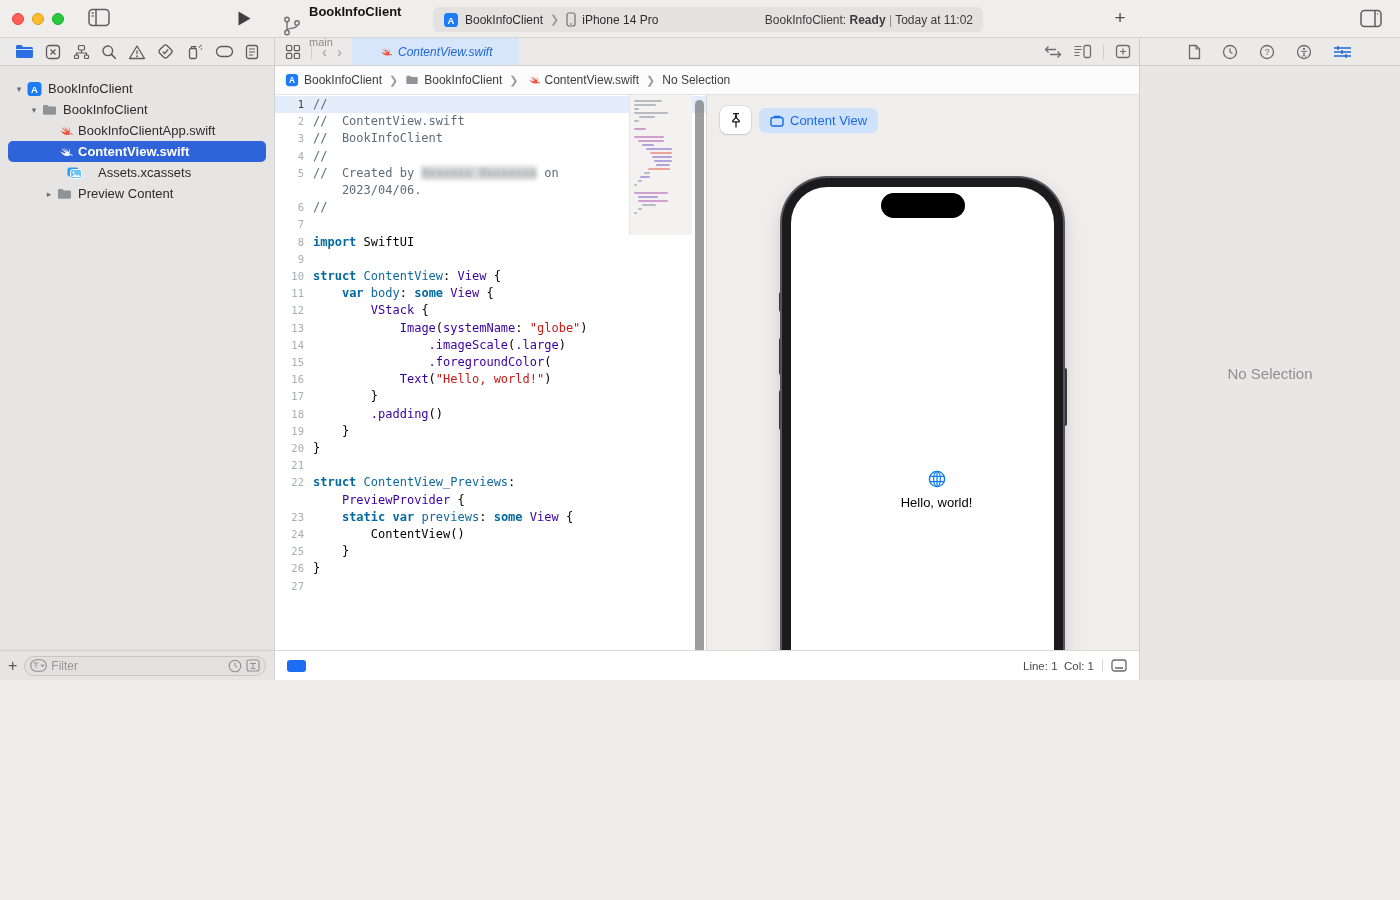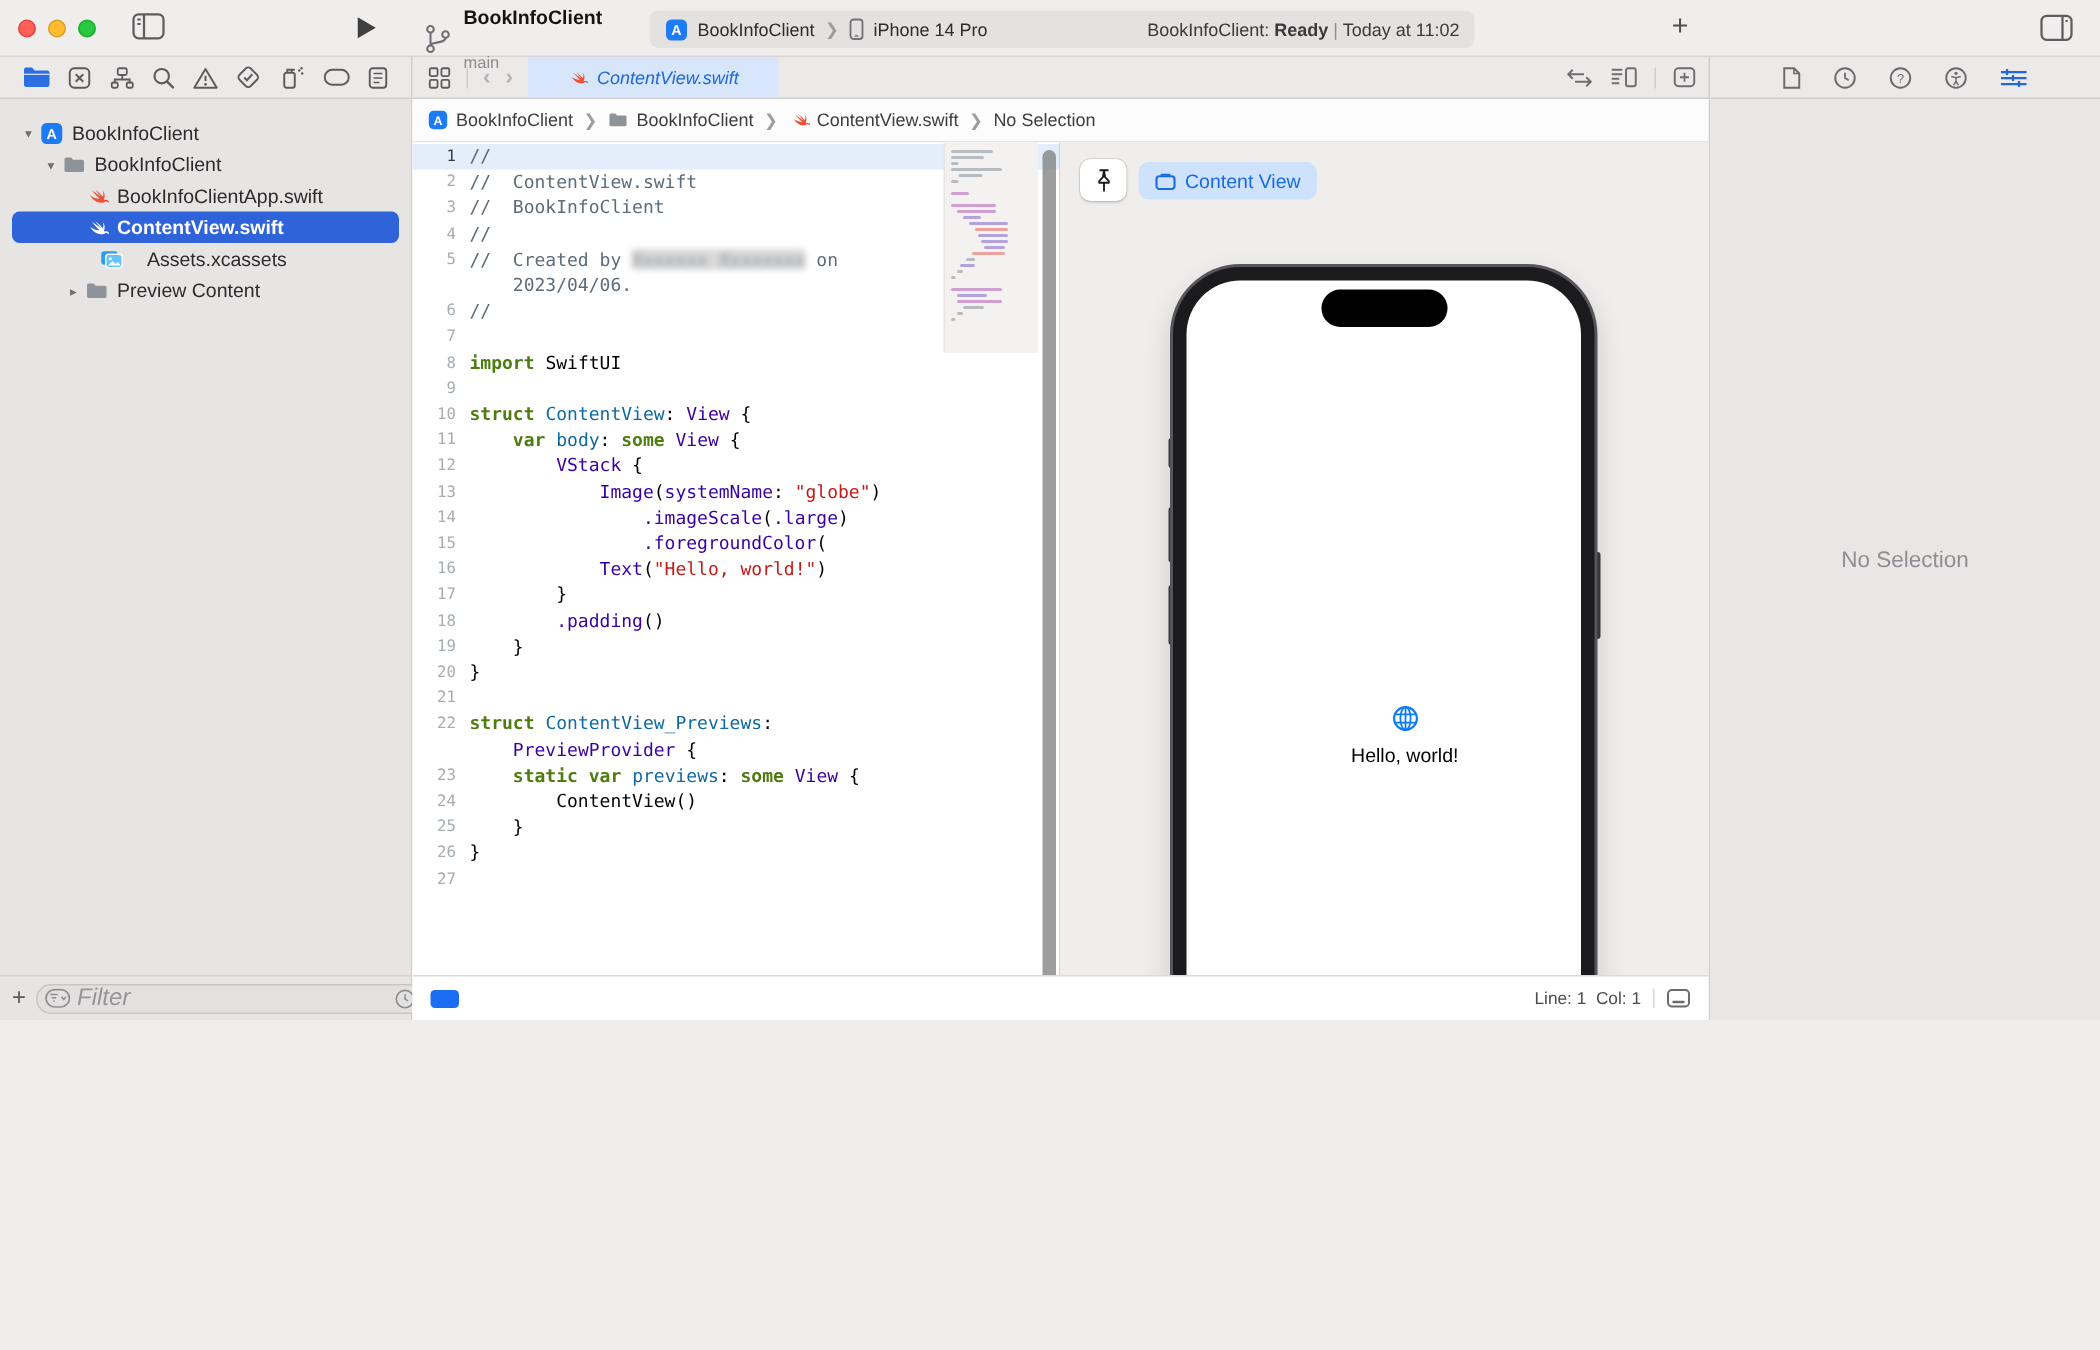--- a/index.html
+++ b/index.html
@@ -39,38 +39,38 @@
   .main { flex:1; display:flex; min-height:0; }
   .sidebar { width:275px; background:#e7e5e4; border-right:1px solid #d2d0cf; display:flex; flex-direction:column; }
   .tree { flex:1; padding-top:12px; }
   .tree-row { height:21px; display:flex; align-items:center; margin:0 8px; border-radius:5px; font-size:13px; color:#2b2b2d; white-space:nowrap; }
   .tree-row .disc { width:14px; font-size:9px; color:#6e6e73; text-align:center; flex:0 0 auto; }
   .tree-row .ticon { width:17px; height:16px; margin-right:5px; flex:0 0 auto; }
   .tree-row.sel { background:#2e63d9; color:#fff; font-weight:bold; }
   .sidebar-filter { height:30px; border-top:1px solid #d3d1d0; display:flex; align-items:center; padding:0 8px; gap:7px; flex:0 0 auto; }
   .filter-plus { color:#58585b; font-size:16px; font-weight:300; }
   .filter-field { flex:1; height:20px; border:1px solid #c8c6c5; border-radius:10px; background:#e3e1e0; display:flex; align-items:center; padding:0 5px; gap:4px; color:#8e8e92; }
-  .filter-field input { flex:1; border:none; background:transparent; outline:none; font-size:16px; color:#3c3c3e; min-width:0;font-style:italic; }
+  .filter-field input { flex:1; border:none; background:transparent; outline:none; font-size:12px; color:#3c3c3e; min-width:0; }
   .filter-field input::placeholder { color:#96969a; }
 
   .center { width:865px; display:flex; flex-direction:column; border-right:1px solid #d2d0cf; background:#fff; }
   .jumpbar { height:29px; background:#fcfcfc; border-bottom:1px solid #e4e3e2; display:flex; align-items:center; padding:0 10px; font-size:12px; color:#3d3d3f; flex:0 0 auto; }
   .jumpbar .bc-item { display:flex; align-items:center; gap:5px; }
   .jumpbar .bicon { width:14px; height:14px; }
   .content { flex:1; display:flex; min-height:0; position:relative; }
 
   
   .code-pane { width:432px; position:relative; border-right:1px solid #d8d6d5; overflow:hidden; background:#fff; }
   .code-scroll { position:absolute; inset:0; padding-top:1px; font-family:"DejaVu Sans Mono", monospace; font-size:12px; line-height:17.2px; }
   .code-line { display:flex; white-space:pre; }
   .code-line.hl { background:#e4eefb; }
   .code-line .ln { width:38px; text-align:right; padding-right:9px; color:#a6adb3; font-size:10.5px; flex:0 0 auto; }
   .code-line.hl .ln { color:#3c3c3e; }
   .code-line .ctext { flex:1; }
-  .tok-c{color:#5d6c79;} .tok-k{color:#4d7c0f;font-weight:bold;} .tok-t{color:#3900a0;margin-top:44px;} .tok-d{color:#0f68a0;} .tok-s{color:#c41a16;} .tok-p{color:#000;}
+  .tok-c{color:#5d6c79;} .tok-k{color:#0369a1;font-weight:bold;} .tok-t{color:#3900a0;margin-top:44px;} .tok-d{color:#0f68a0;} .tok-s{color:#c41a16;} .tok-p{color:#000;}
   .tok-b{color:#8a8f94; filter:blur(2.2px); background:#d9d9d9; border-radius:2px;}
   .minimap { position:absolute; top:0; right:14px; width:62px; height:140px; background:#f3f2f1; box-shadow:-1px 0 0 #e6e5e4; }
   .minimap i { position:absolute; height:2px; border-radius:1px; display:block; }
   .vscrollbar { position:absolute; top:5px; right:2.5px; width:9px; height:675px; border-radius:5px; background:#7c7c7c; opacity:.75; }
 
   
   .canvas-pane { flex:1; background:#efeeed; position:relative; overflow:hidden; }
   .pin-btn { position:absolute; left:13px; top:11px; width:31px; height:28px; background:#fff; border-radius:7px; box-shadow:0 0 0 .5px rgba(0,0,0,.12), 0 1px 2px rgba(0,0,0,.12); display:flex; align-items:center; justify-content:center; }
   .cv-pill { position:absolute; left:52px; top:13px; height:25px; background:#cfe2fb; border-radius:7px; display:flex; align-items:center; gap:6px; padding:0 11px; color:#1a6ae5; font-size:13px; font-weight:500; }
   .phone { position:absolute; left:75px; top:83px; width:281px; height:607px; background:#1b1b1d; border-radius:45px; box-shadow:0 0 0 2px #55555a, 0 8px 20px rgba(0,0,0,.18); }

